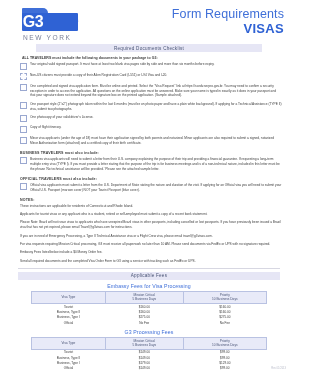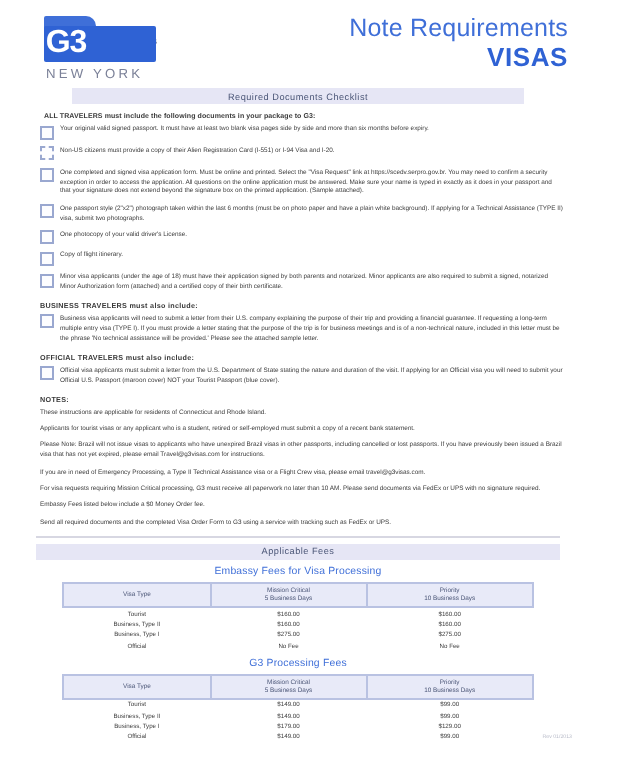--- a/index.html
+++ b/index.html
@@ -78,21 +78,21 @@
           <div class="g3">G3</div>
         </div>
         <div class="logo-words">
           <span>VISAS</span>
           <span>&amp; PASSPORTS</span>
         </div>
       </div>
       <div class="city">NEW YORK</div>
     </div>
     <div class="titles">
-      <div class="t1">Note Requirements</div>
+      <div class="t1">Form Requirements</div>
       <div class="t2">VISAS</div>
     </div>
   </div>
 
   <div class="band wide">Required Documents Checklist</div>
 
   <div class="body">
 
     <div class="lead">ALL TRAVELERS must include the following documents in your package to G3:</div>
 

